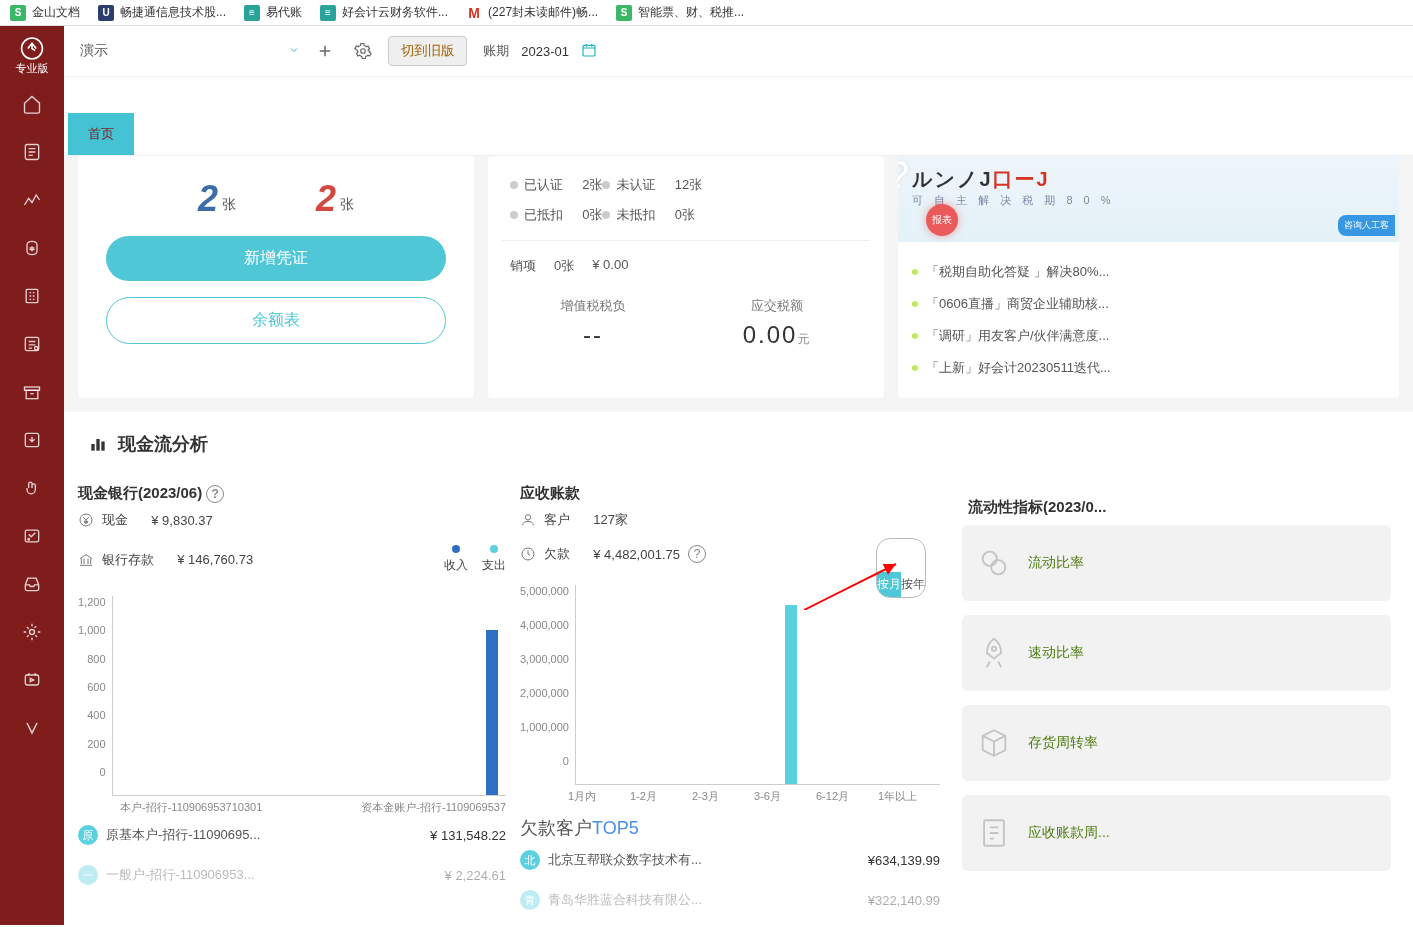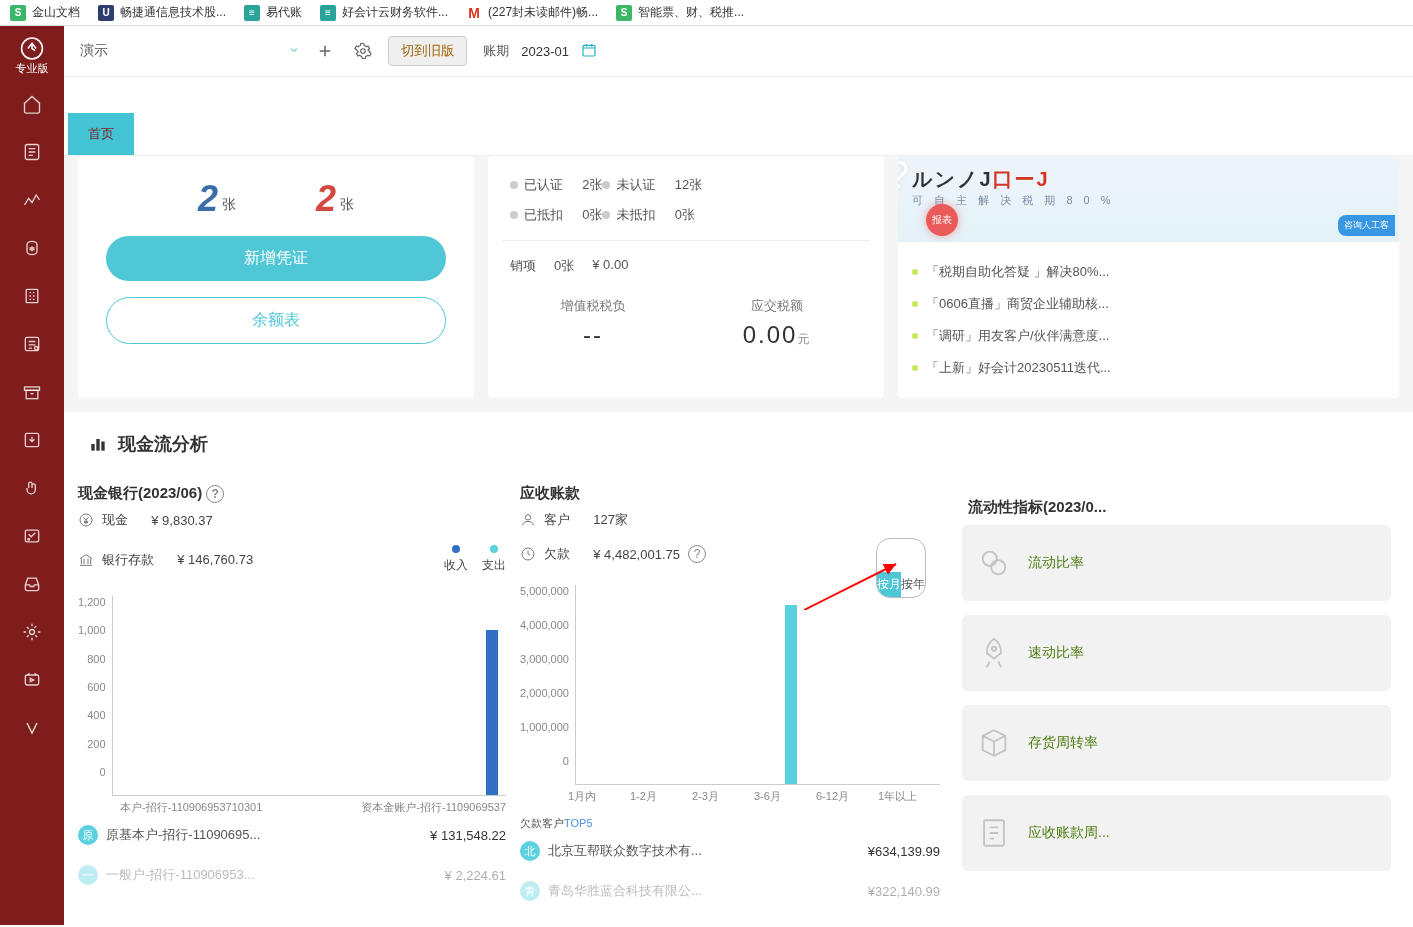--- a/index.html
+++ b/index.html
@@ -92,21 +92,21 @@
     .liq-header { padding: 14px 14px 8px; font-size: 15px; font-weight: 600; }
     .metric { padding: 20px 14px; display: flex; align-items: center; gap: 16px; background: #f2f2f2; border-radius: 6px; margin: 0 8px 14px; }
     .metric-icon { width: 36px; height: 36px; color: #c4c4c4; display: flex; align-items: center; justify-content: center; }
     .metric-label { font-size: 14px; color: #4d7c0f; }
     
     .acc-title { font-size: 13px; color: #555; padding-top: 12px; }
     .acc-row { display: flex; justify-content: space-between; align-items: center; padding: 10px 0; }
     .acc-badge { width: 20px; height: 20px; border-radius: 50%; display: inline-flex; align-items: center; justify-content: center; color: #fff; font-size: 11px; margin-right: 8px; }
     .acc-name { flex: 1; color: #555; overflow: hidden; text-overflow: ellipsis; white-space: nowrap; }
     .acc-amount { color: #333; }
-    .top5-title { font-size: 11px; color: #555; padding-top: 12px; }
+    .top5-title { font-size: 18px; color: #555; padding-top: 12px; }
     .blue-text { color: #4a90e2; }
     
     .x-labels-even { display: flex; font-size: 11px; color: #888; padding: 4px 0 0 48px; }
     .x-labels-even span { flex: 1; text-align: left; }
   </style>
 </head>
 <body>
 
 <div class="bookmarks">
   <div class="bookmark">

